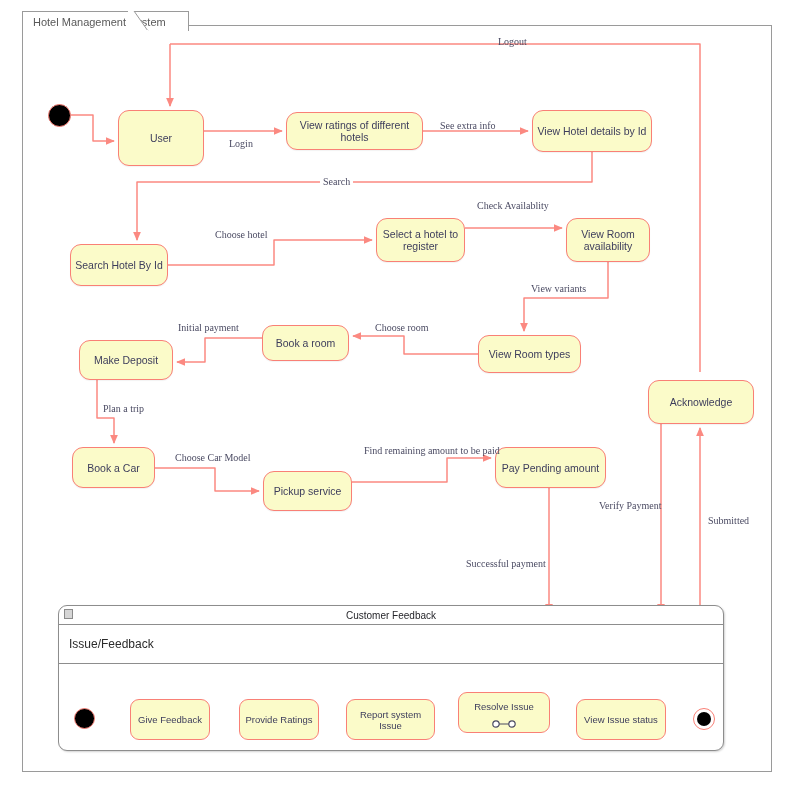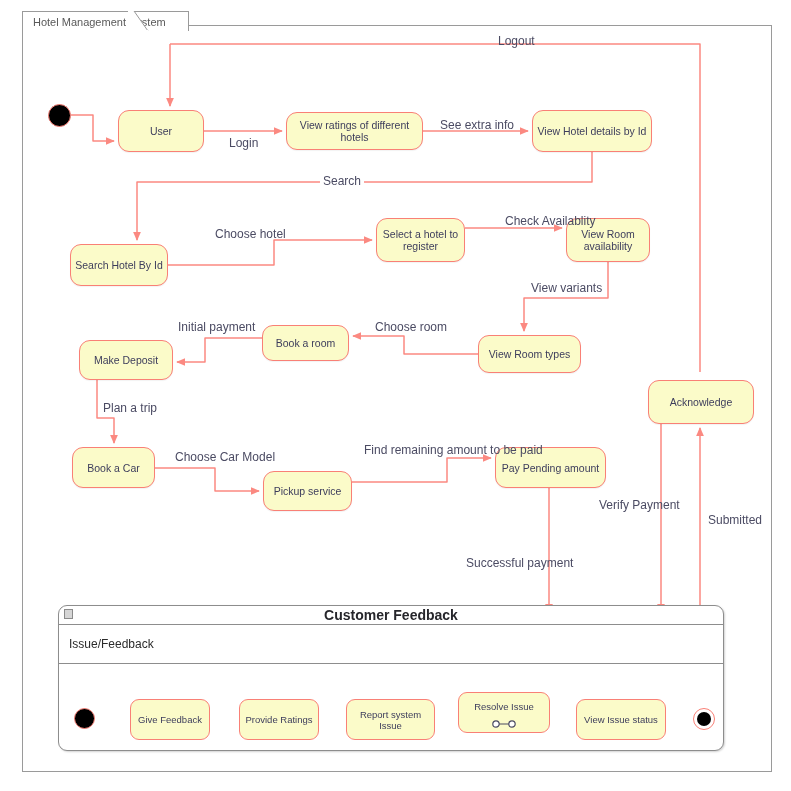--- a/index.html
+++ b/index.html
@@ -72,24 +72,25 @@
     text-align: center;
     padding: 2px 4px;
     box-shadow: 0 1px 1px rgba(0,0,0,0.05);
   }
   .node span { display:block; }
 
   
   .edge-label {
     position: absolute;
     color: #4b4b63;
-    font-size: 12px;
+    font-size: 10px;
     line-height: 11px;
     white-space: nowrap;
     background: transparent;
+    font-family: Liberation Serif, serif;
   }
 
   
   .init-node {
     position: absolute;
     border-radius: 50%;
     background: #000000;
     border: 1.4px solid #f98076;
     box-sizing: border-box;
   }
@@ -121,22 +122,22 @@
     box-shadow: 1px 1px 2px rgba(0,0,0,0.18);
     overflow: hidden;
   }
   .panel-header {
     position: relative;
     height: 18px;
     border-bottom: 1px solid #8d8d8d;
     display: flex;
     align-items: center;
     justify-content: center;
-    font-size: 14px;
-    font-weight: bold;
+    font-size: 10px;
+    font-weight: normal;
     color: #26262b;
   }
   .panel-header-icon {
     position: absolute;
     left: 5px; top: 3px;
     width: 9px; height: 10px;
     border: 1px solid #8b8b8b;
     background: #d6d6d6;
     box-sizing: border-box;
   }
@@ -239,21 +240,21 @@
   <div class="frame-tab-corner">
     <svg width="22" height="21" viewBox="0 0 22 21" xmlns="http://www.w3.org/2000/svg">
       <path d="M0,0 L6,0 L20,20 L0,20" fill="#ffffff" stroke="none"></path>
       <path d="M6,0 L20,20" stroke="#9a9a9a" stroke-width="1" fill="none"></path>
       <path d="M0,20 L20,20" stroke="#ffffff" stroke-width="2" fill="none"></path>
     </svg>
   </div>
 
   <div class="init-node" style="left:48px; top:104px; width:23px; height:23px;"></div>
 
-  <div class="node" style="left:118px; top:110px; width:86px; height:42px;">
+  <div class="node" style="left:118px; top:110px; width:86px; height:56px;">
     <span>User</span>
   </div>
 
   <div class="node" style="left:286px; top:112px; width:137px; height:38px;">
     <span>View ratings of different hotels</span>
   </div>
 
   <div class="node" style="left:532px; top:110px; width:120px; height:42px;">
     <span>View Hotel details by Id</span>
   </div>
@@ -301,21 +302,21 @@
   <div class="edge-label" style="left:498px; top:36px;"><span>Logout</span></div>
 
   <div class="edge-label" style="left:229px; top:138px;"><span>Login</span></div>
 
   <div class="edge-label" style="left:440px; top:120px;"><span>See extra info</span></div>
 
   <div class="edge-label" style="left:320px; top:176px; background:#ffffff; padding:0 3px;"><span>Search</span></div>
 
   <div class="edge-label" style="left:215px; top:229px;"><span>Choose hotel</span></div>
 
-  <div class="edge-label" style="left:477px; top:216px;margin-left:28px;"><span>Check Availablity</span></div>
+  <div class="edge-label" style="left:477px; top:200px;"><span>Check Availablity</span></div>
 
   <div class="edge-label" style="left:531px; top:283px;"><span>View variants</span></div>
 
   <div class="edge-label" style="left:375px; top:322px;"><span>Choose room</span></div>
 
   <div class="edge-label" style="left:178px; top:322px;"><span>Initial payment</span></div>
 
   <div class="edge-label" style="left:103px; top:403px;"><span>Plan a trip</span></div>
 
   <div class="edge-label" style="left:175px; top:452px;"><span>Choose Car Model</span></div>

